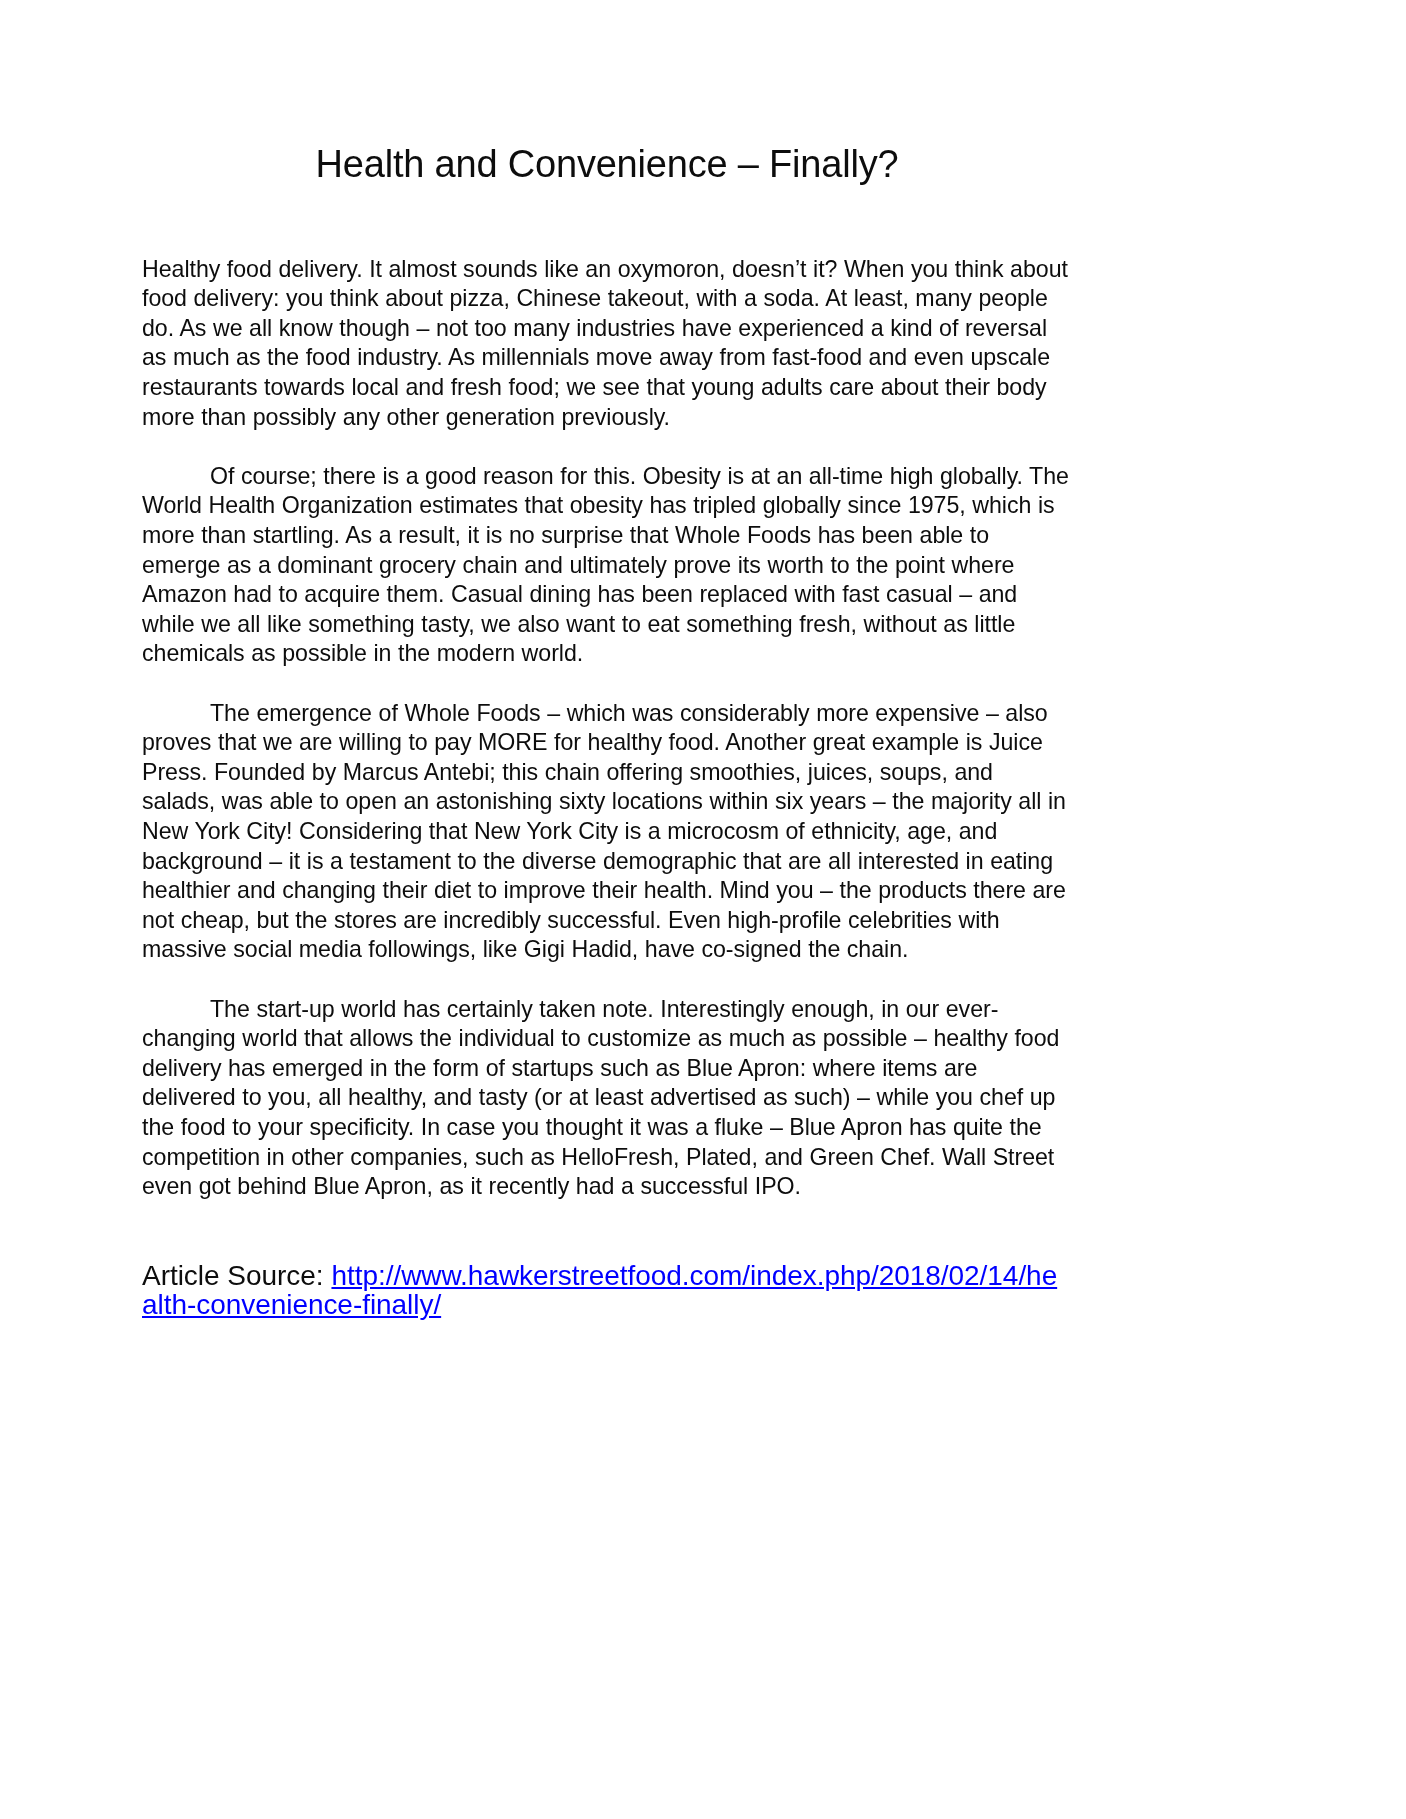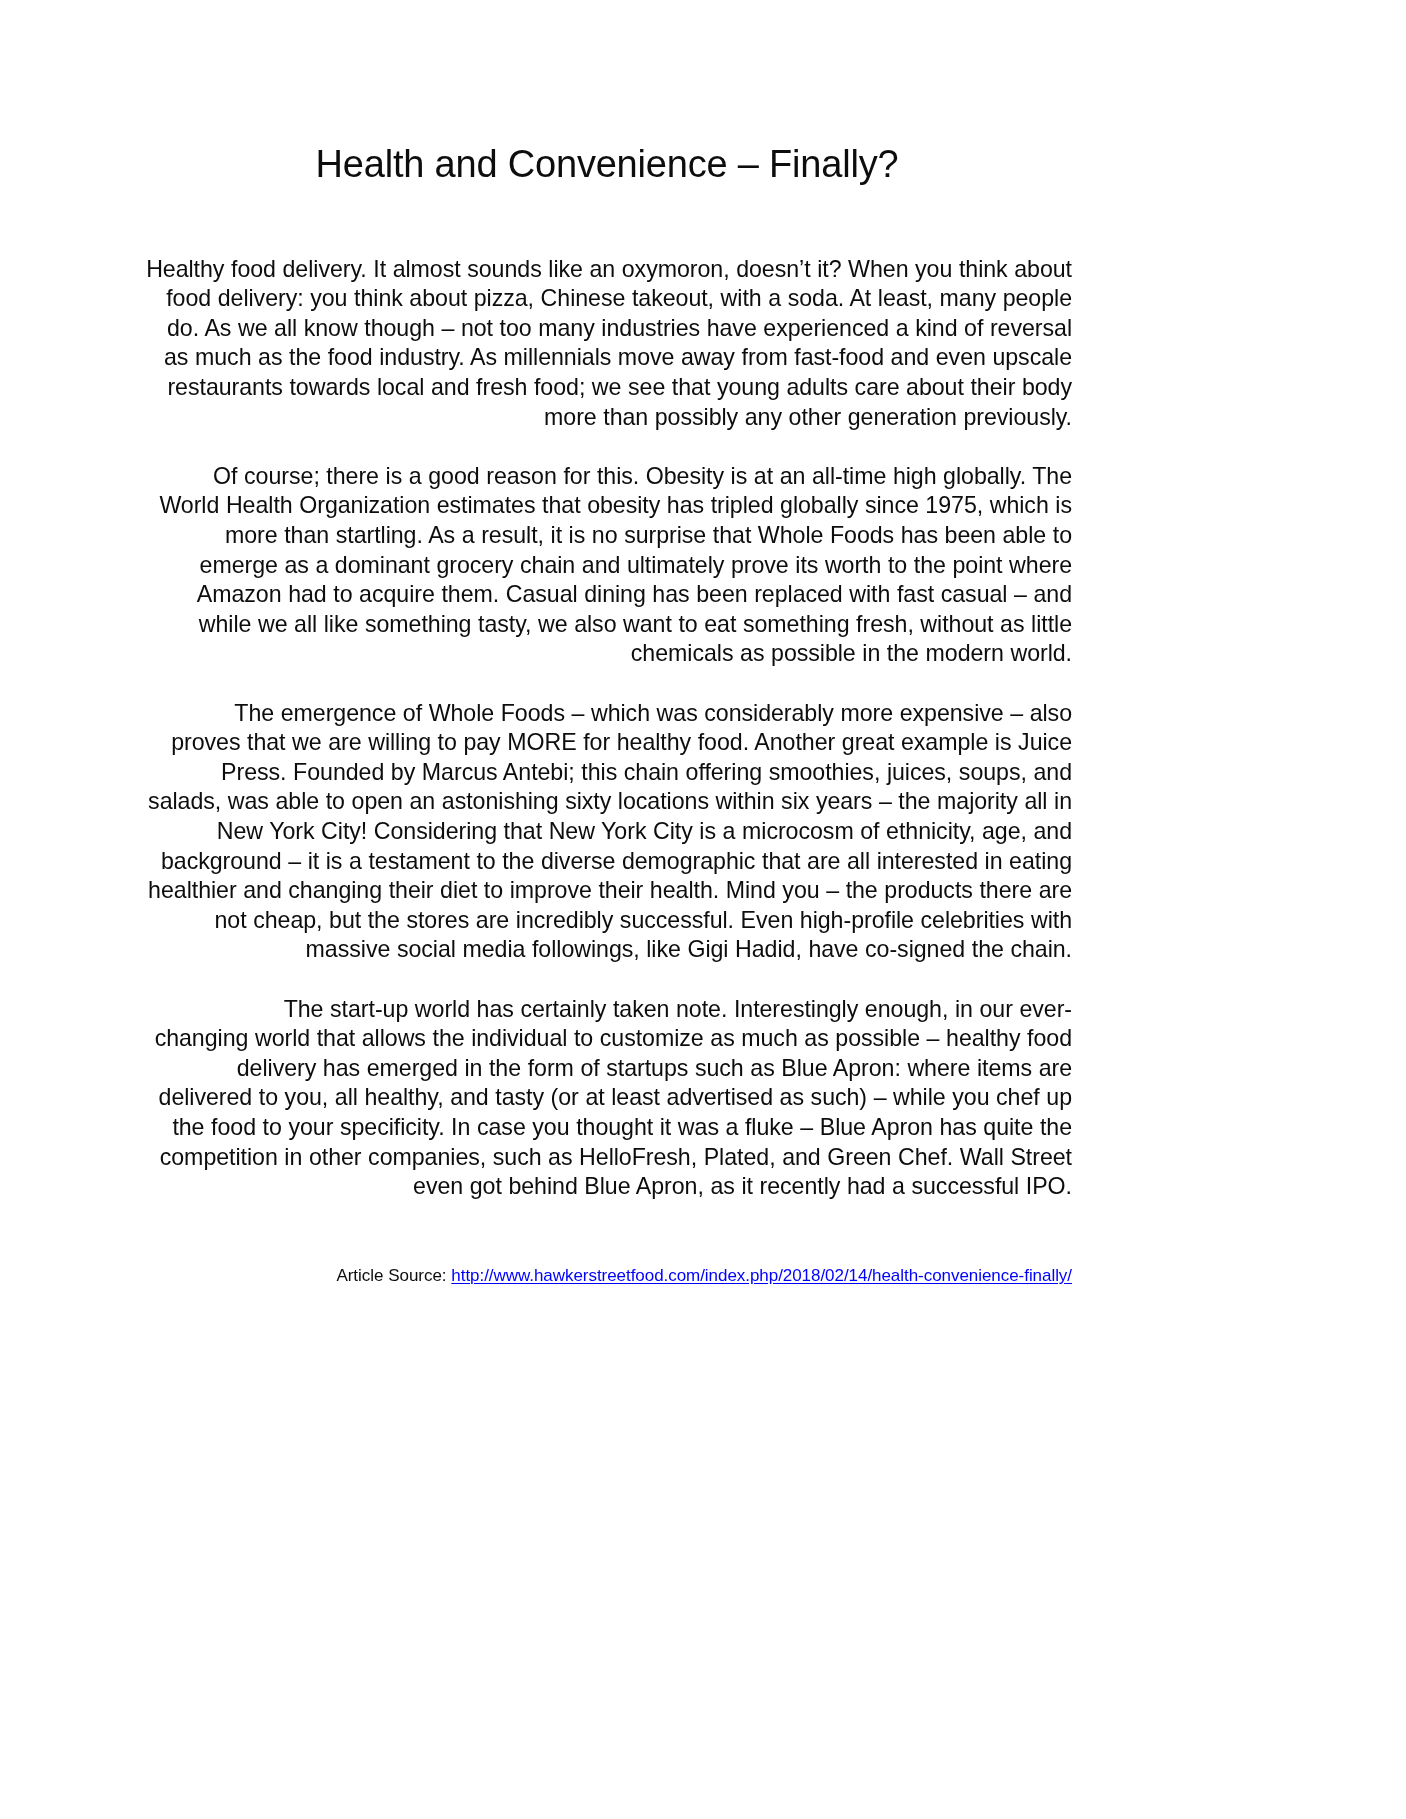--- a/index.html
+++ b/index.html
@@ -43,30 +43,29 @@
     font-size: 23.2px;
     line-height: 29.6px;
     color: #0d0d0d;
     letter-spacing: -0.05px;
     word-spacing: 0.2px;
     text-align: left;
   }
   p.para {
     margin: 0;
     padding: 0;
-    text-align: right;
   }
   p.indent {
     text-indent: 68px;
   }
   .gap {
     height: 29.6px;
   }
   .source-line {
-    font-size: 17px;
+    font-size: 28px;
     line-height: 29.6px;
     color: #0d0d0d;
   }
   a.source-link {
     color: #0000ff;
     text-decoration: underline;
     text-underline-offset: 2px;
     word-break: break-all;
   }
   .first-para-top {

